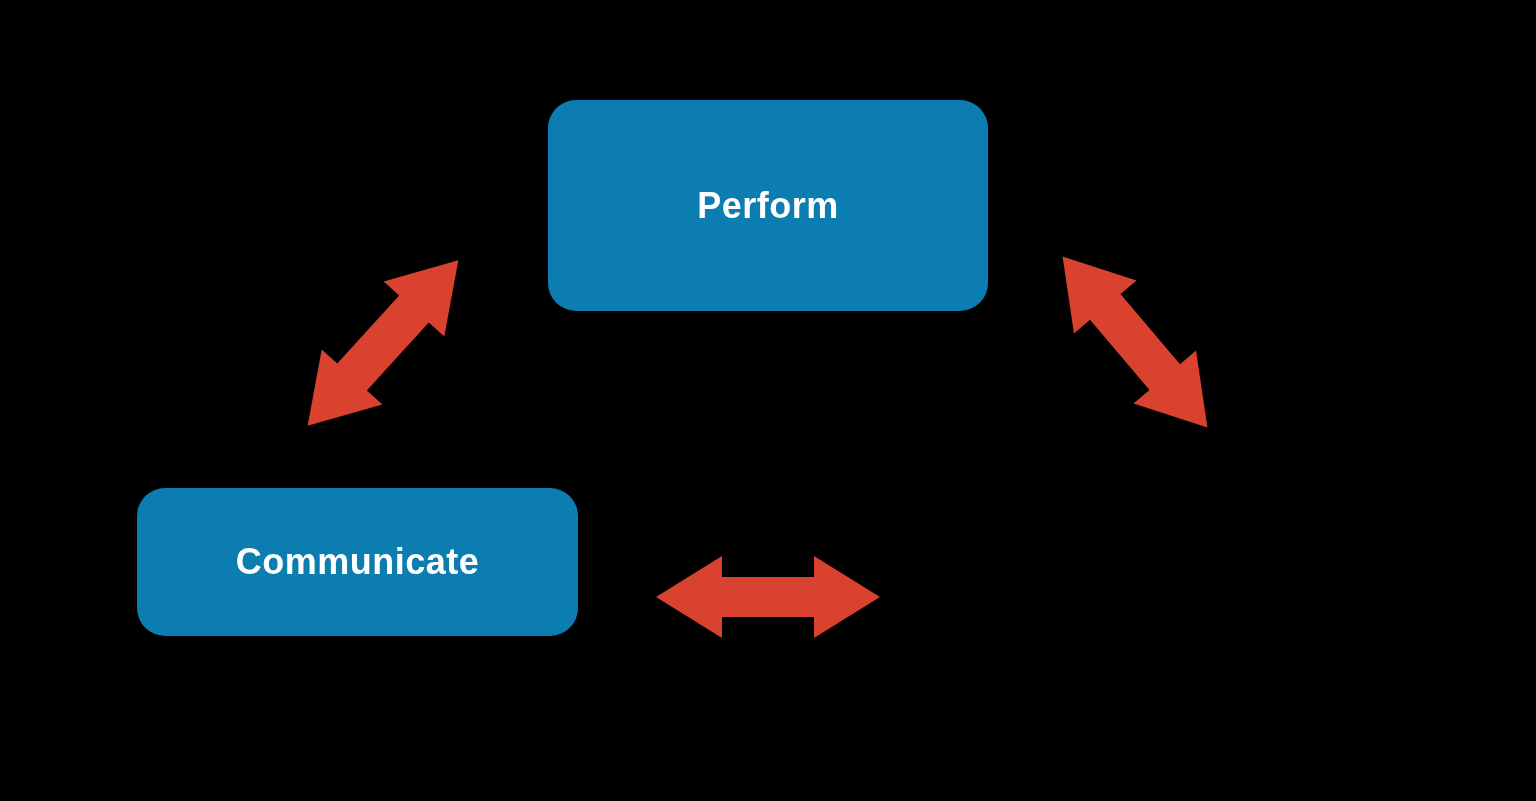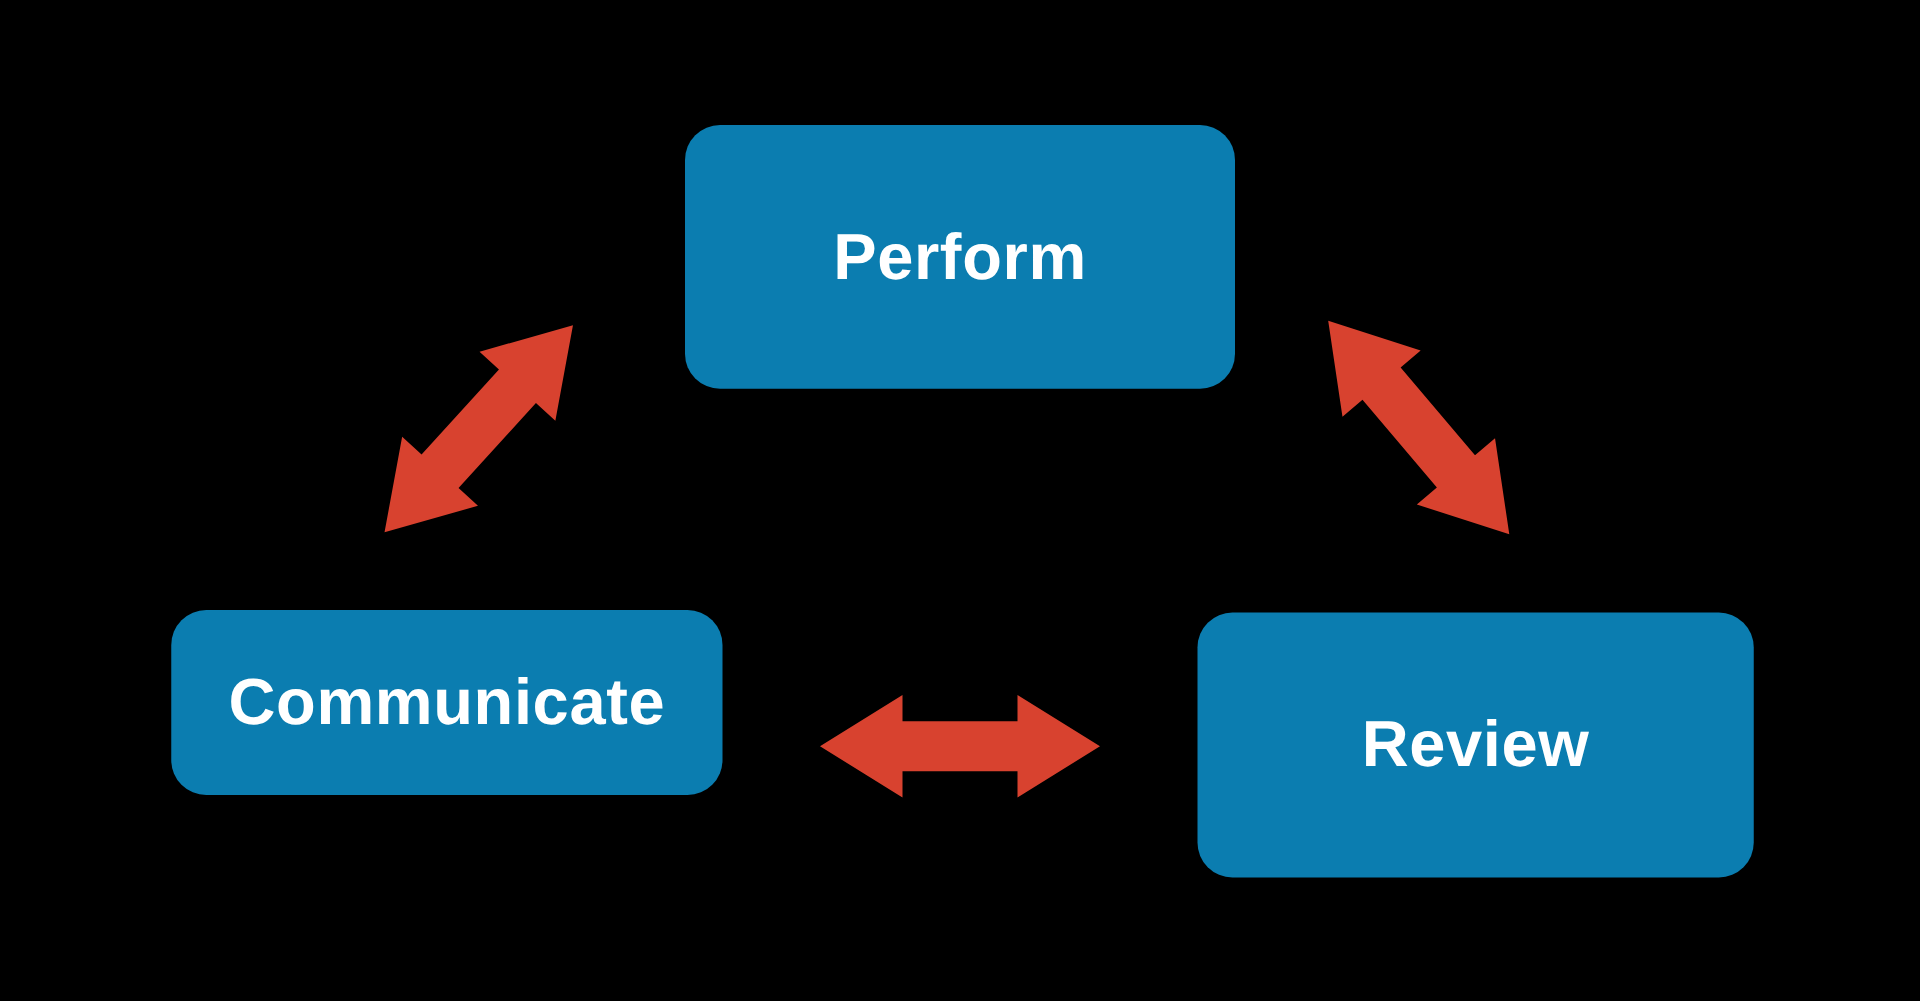--- a/index.html
+++ b/index.html
@@ -23,21 +23,21 @@
   .node {
     position: absolute;
     background: var(--box);
     border-radius: 28px;
     display: flex;
     align-items: center;
     justify-content: center;
   }
   .node-label {
     color: var(--text);
-    font-size: 52px;
+    font-size: 36px;
     font-weight: bold;
     letter-spacing: 0.5px;
     white-space: nowrap;
   }
   .node-perform     { left: 548px; top: 100px; width: 440px; height: 211px; }
   .node-communicate { left: 137px; top: 488px; width: 441px; height: 148px; }
   .node-review      { left: 958px; top: 490px; width: 445px; height: 212px; }
 
   .arrow {
     position: absolute;
@@ -56,23 +56,20 @@
 <div class="stage">
 
   <div class="node node-perform">
     <span class="node-label">Perform</span>
   </div>
 
   <div class="node node-communicate">
     <span class="node-label">Communicate</span>
   </div>
 
-  <div class="node node-review">
-    <span class="node-label">Review</span>
-  </div>
 
   <svg class="arrow arrow-perform-communicate" viewBox="0 0 224 92" aria-hidden="true">
     <polygon class="arrow-shape" points="0,46 66,5 66,26 158,26 158,5 224,46 158,87 158,66 66,66 66,87"></polygon>
   </svg>
 
   <svg class="arrow arrow-perform-review" viewBox="0 0 224 92" aria-hidden="true">
     <polygon class="arrow-shape" points="0,46 66,5 66,26 158,26 158,5 224,46 158,87 158,66 66,66 66,87"></polygon>
   </svg>
 
   <svg class="arrow arrow-communicate-review" viewBox="0 0 224 92" aria-hidden="true">

